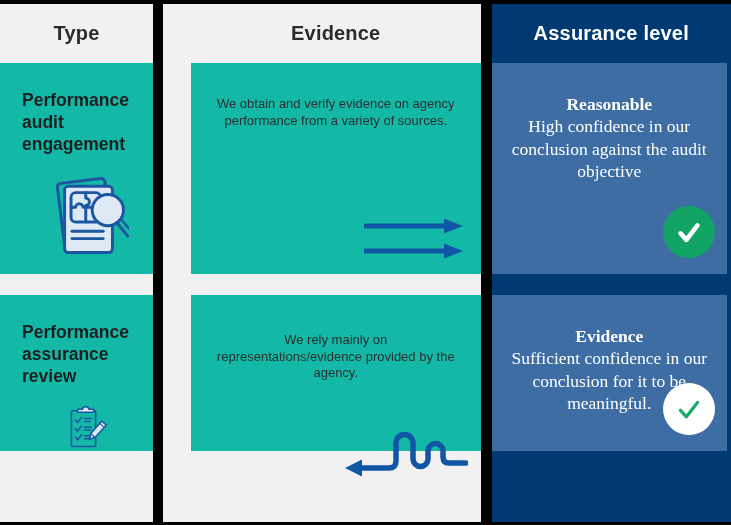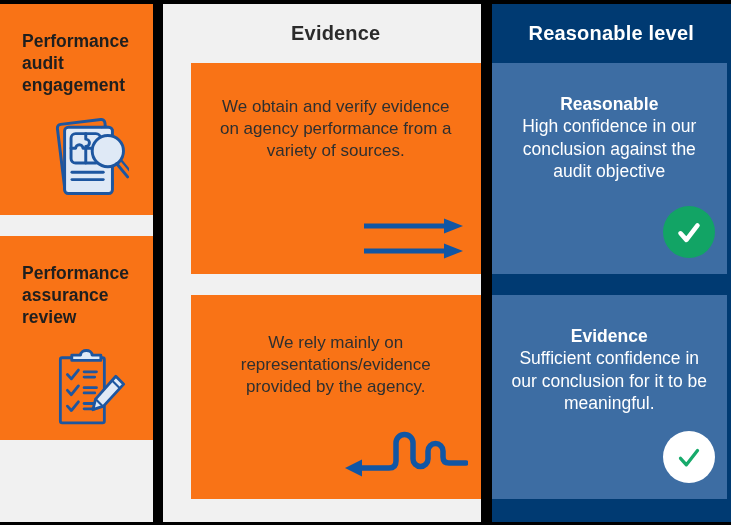--- a/index.html
+++ b/index.html
@@ -14,52 +14,55 @@
   .vbar{width:10px;background:#000;height:518px;}
   .vbar2{width:11px;}
 
   .hdr{height:59px;display:flex;align-items:center;justify-content:center;
        font-size:20px;font-weight:600;color:#2b2b2b;letter-spacing:.2px;}
   .col-assurance .hdr{color:#ffffff;}
 
   .cell{position:relative;box-sizing:border-box;}
   .row1{height:211px;}
   .rowgap{height:21px;}
-  .row2{height:204px;}
+  .row2{height:156px;}
   .botgap{flex:1;}
 
-  .cell-light{background:#f97316;}
-  .cell-blue{background:#3d6da3;margin-right:4px;}
+  .cell-light{background:#14b8a6;}
+  .cell-blue{background:#3d6da3;margin-right:4px;font-family:Liberation Serif, serif;}
 
   
   .type-cell{display:flex;flex-direction:column;padding:26px 14px 0 22px;}
   .type-title{font-size:17.5px;font-weight:bold;color:#1f1f1f;line-height:1.26;max-width:120px;}
   .type-icon{margin:18px 10px 0 auto;}
 
   
   .evidence-cell{padding-top:33px;text-align:center;}
-  .evidence-text{font-size:17px;color:#2f2f2f;line-height:1.28;max-width:242px;margin:0 auto;}
+  .evidence-text{font-size:13px;color:#2f2f2f;line-height:1.28;max-width:242px;margin:0 auto;}
   .arrows{position:absolute;right:16px;top:153px;}
   .squiggle{position:absolute;right:13px;top:135px;}
 
   
   .assurance-cell{padding-top:30px;text-align:center;color:#fff;}
   .assurance-title{font-size:17.5px;font-weight:bold;line-height:1.28;}
   .assurance-desc{font-size:17.5px;line-height:1.28;max-width:206px;margin:0 auto;}
   .check{position:absolute;width:52px;height:52px;border-radius:50%;right:12px;bottom:16px;
          display:flex;align-items:center;justify-content:center;}
   .check-green{background:#12a465;}
   .check-white{background:#ffffff;}
 </style>
 </head>
 <body>
 
 <div class="canvas">
 
   <div class="col col-type">
+    <div class="hdr">
+      <span>Type</span>
+    </div>
 
     <div class="cell row1 cell-light type-cell">
       <div class="type-title">Performance audit engagement</div>
       <svg class="type-icon" width="92" height="88" viewBox="0 0 100 95" fill="none" stroke="#1d56a0" stroke-width="3.2" stroke-linecap="round" stroke-linejoin="round">
         <rect x="26" y="8" width="52" height="74" rx="4" transform="rotate(-7 52 45)"></rect>
         <rect x="30" y="14" width="52" height="72" rx="4" fill="#dfe9f6"></rect>
         <rect x="37" y="21" width="32" height="32" rx="5"></rect>
         <path d="M53,21 v6 a3.5,3.5 0 1 1 0,8 v18"></path>
         <path d="M37,37 h5 a3.6,3.6 0 1 1 8,0 h19"></path>
         <path d="M70,14 q9,-2 13,4" stroke-width="2.2" stroke-dasharray="2 3.5"></path>
@@ -123,21 +126,21 @@
       </svg>
     </div>
 
     <div class="botgap"></div>
   </div>
 
   <div class="vbar vbar2"></div>
 
   <div class="col col-assurance">
     <div class="hdr">
-      <span>Reasonable level</span>
+      <span>Assurance level</span>
     </div>
 
     <div class="cell row1 cell-blue assurance-cell">
       <div class="assurance-title">Reasonable</div>
       <div class="assurance-desc">High confidence in our conclusion against the audit objective</div>
       <div class="check check-green">
         <svg width="34" height="34" viewBox="0 0 52 52">
           <path d="M13,28 l9,10 17,-22" fill="none" stroke="#ffffff" stroke-width="7" stroke-linecap="round" stroke-linejoin="round"></path>
         </svg>
       </div>

